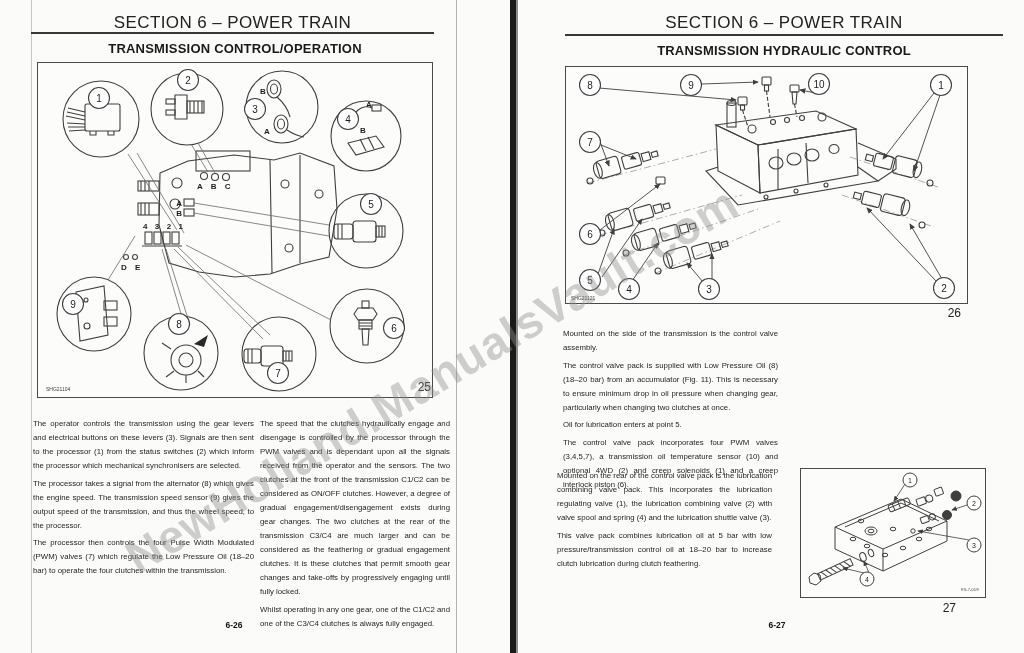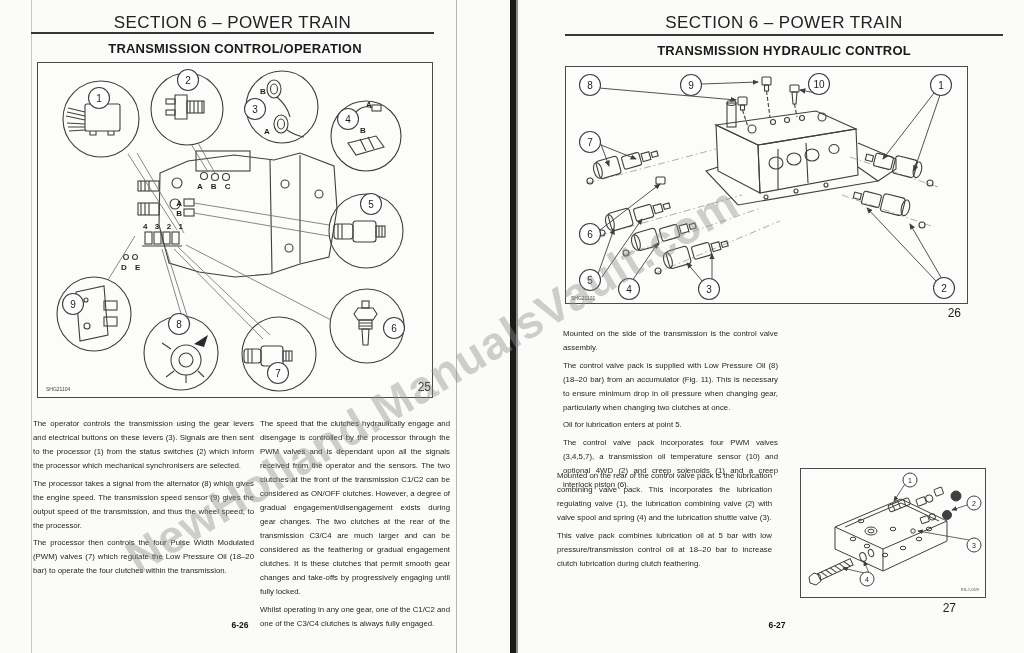--- a/index.html
+++ b/index.html
@@ -181,21 +181,21 @@
 
   <div class="col" style="left:33px;top:417px;width:221px;">
     <p>The operator controls the transmission using the gear levers and electrical buttons on these levers (3). Signals are then sent to the processor (1) from the status switches (2) which inform the processor which mechanical synchronisers are selected.</p>
     <p>The processor takes a signal from the alternator (8) which gives the engine speed. The transmission speed sensor (9) gives the output speed of the transmission, and thus the wheel speed, to the processor.</p>
     <p>The processor then controls the four Pulse Width Modulated (PWM) valves (7) which regulate the Low Pressure Oil (18–20 bar) to operate the four clutches within the transmission.</p>
   </div>
   <div class="col" style="left:260px;top:417px;width:190px;">
     <p>The speed that the clutches hydraulically engage and disengage is controlled by the processor through the PWM valves and is dependant upon all the signals received from the operator and the sensors. The two clutches at the front of the transmission C1/C2 can be considered as ON/OFF clutches. However, a degree of gradual engagement/disengagement exists during gear changes. The two clutches at the rear of the transmission C3/C4 are much larger and can be considered as the feathering or gradual engagement clutches. It is these clutches that permit smooth gear changes and take-offs by progressively engaging until fully locked.</p>
     <p>Whilst operating in any one gear, one of the C1/C2 and one of the C3/C4 clutches is always fully engaged.</p>
   </div>
-  <div class="pageno" style="left:40px;top:620px;width:400px;">6-26</div>
+  <div class="pageno" style="left:34px;top:620px;width:400px;">6-26</div>
 
   <div class="sec-title" style="left:565px;width:438px;">SECTION 6 – POWER TRAIN</div>
   <div class="sec-rule" style="left:565px;top:34px;width:438px;"></div>
   <div class="sub-title" style="left:565px;top:43px;width:438px;">TRANSMISSION HYDRAULIC CONTROL</div>
 
   <div class="fig-frame" style="left:565px;top:66px;width:401px;height:236px;">
     <svg width="401" height="236" viewBox="0 0 401 236">
       <defs>
         <marker id="arr26" markerWidth="7" markerHeight="6" refX="6" refY="3" orient="auto">
             <path d="M0 0 L7 3 L0 6 Z" fill="#3f3f3f"></path>

